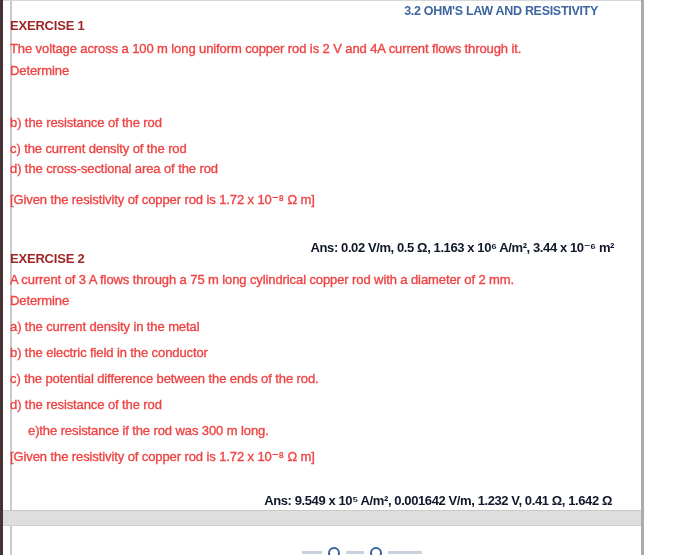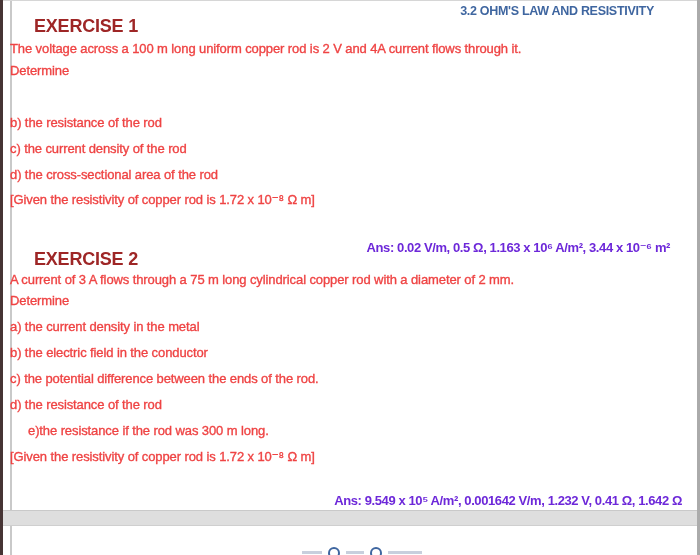--- a/index.html
+++ b/index.html
@@ -6,21 +6,21 @@
     margin: 0;
     padding: 0;
     width: 700px;
     height: 555px;
     overflow: hidden;
     background: #ffffff;
     font-family: "Liberation Sans", "DejaVu Sans", sans-serif;
   }
   #page {
     position: relative;
-    width: 700px;
+    width: 644px;
     height: 555px;
     background: #ffffff;
   }
   
   .left-bar {
     position: absolute; left: 0; top: 0; width: 3px; height: 555px;
     background: #463434; z-index: 5;
   }
   .slide-left-border {
     position: absolute; left: 10px; top: 0; width: 2px; height: 555px;
@@ -51,30 +51,30 @@
     letter-spacing: -0.1px;
     -webkit-text-stroke: 0.35px currentColor;
     z-index: 2;
   }
   .header-blue {
     left: 0; right: 0; text-align: right; padding-right: 46px;
     font-size: 12.5px; font-weight: bold; letter-spacing: -0.3px;
     color: #3f66a0; -webkit-text-stroke: 0;
   }
   .heading-red {
-    font-size: 18px; font-weight: bold; letter-spacing: -0.2px;
-    color: #9e2626; padding-left: 24px; -webkit-text-stroke: 0;
+    font-size: 13px; font-weight: bold; letter-spacing: -0.2px;
+    color: #9e2626; -webkit-text-stroke: 0;
   }
   .ans {
     left: 0; right: 0; text-align: right;
     font-size: 13px; font-weight: bold; letter-spacing: -0.4px;
-    color: #6d28d9; -webkit-text-stroke: 0;
+    color: #0f172a; -webkit-text-stroke: 0;
   }
   .ans-1 { top: 239px; padding-right: 30px; }
-  .ans-2 { top: 492px; padding-right: 18px; }
+  .ans-2 { top: 492px; padding-right: 32px; }
   
   .next-slide-clip {
     position: absolute; left: 300px; top: 543px; width: 140px; height: 12px;
     overflow: hidden; z-index: 4;
   }
   .partial-glyph {
     position: absolute; top: 4px; width: 12px; height: 12px;
     border: 2.5px solid #3f66a0; border-radius: 50%;
     box-sizing: border-box; background: #ffffff;
   }
@@ -97,21 +97,21 @@
   <div class="right-bar"></div>
   <div class="top-line"></div>
 
   <div class="line header-blue" style="top:2px">3.2 OHM'S LAW AND RESISTIVITY</div>
 
   <div class="line heading-red" style="left:10px; top:17px">EXERCISE 1</div>
   <div class="line" style="left:10px; top:40px">The voltage across a 100 m long uniform copper rod is 2 V and 4A current flows through it.</div>
   <div class="line" style="left:10px; top:62px">Determine</div>
   <div class="line" style="left:10px; top:114px">b) the resistance of the rod</div>
   <div class="line" style="left:10px; top:140px">c) the current density of the rod</div>
-  <div class="line" style="left:10px; top:166px">d) the cross-sectional area of the rod</div>
+  <div class="line" style="left:10px; top:160px">d) the cross-sectional area of the rod</div>
   <div class="line" style="left:10px; top:191px">[Given the resistivity of copper rod is 1.72 x 10⁻⁸ Ω m]</div>
   <div class="line ans ans-1">Ans: 0.02 V/m, 0.5 Ω, 1.163 x 10⁶ A/m², 3.44 x 10⁻⁶ m²</div>
 
   <div class="line heading-red" style="left:10px; top:250px">EXERCISE 2</div>
   <div class="line" style="left:10px; top:271px">A current of 3 A flows through a 75 m long cylindrical copper rod with a diameter of 2 mm.</div>
   <div class="line" style="left:10px; top:292px">Determine</div>
   <div class="line" style="left:10px; top:318px">a) the current density in the metal</div>
   <div class="line" style="left:10px; top:344px">b) the electric field in the conductor</div>
   <div class="line" style="left:10px; top:370px">c) the potential difference between the ends of the rod.</div>
   <div class="line" style="left:10px; top:396px">d) the resistance of the rod</div>

